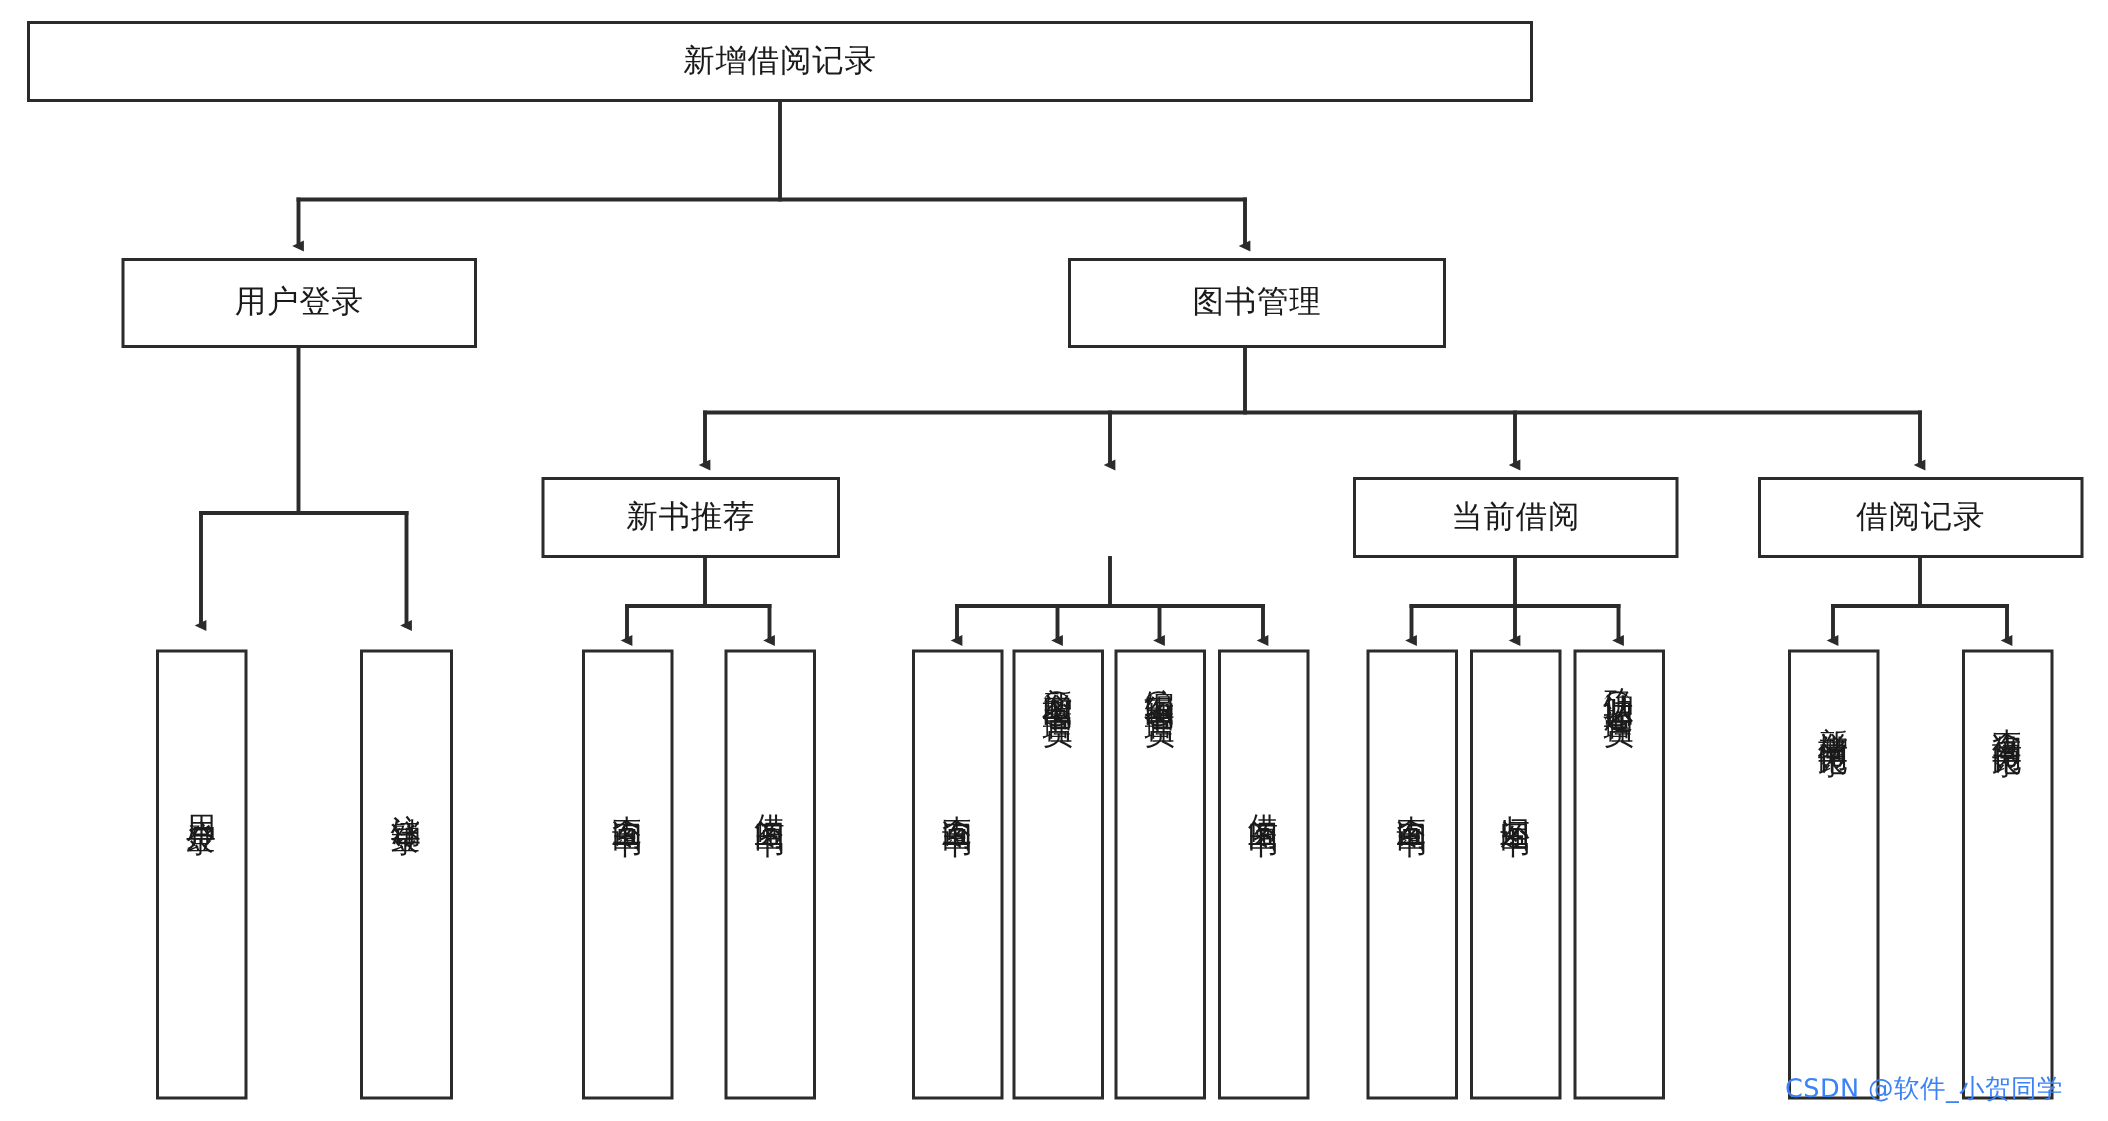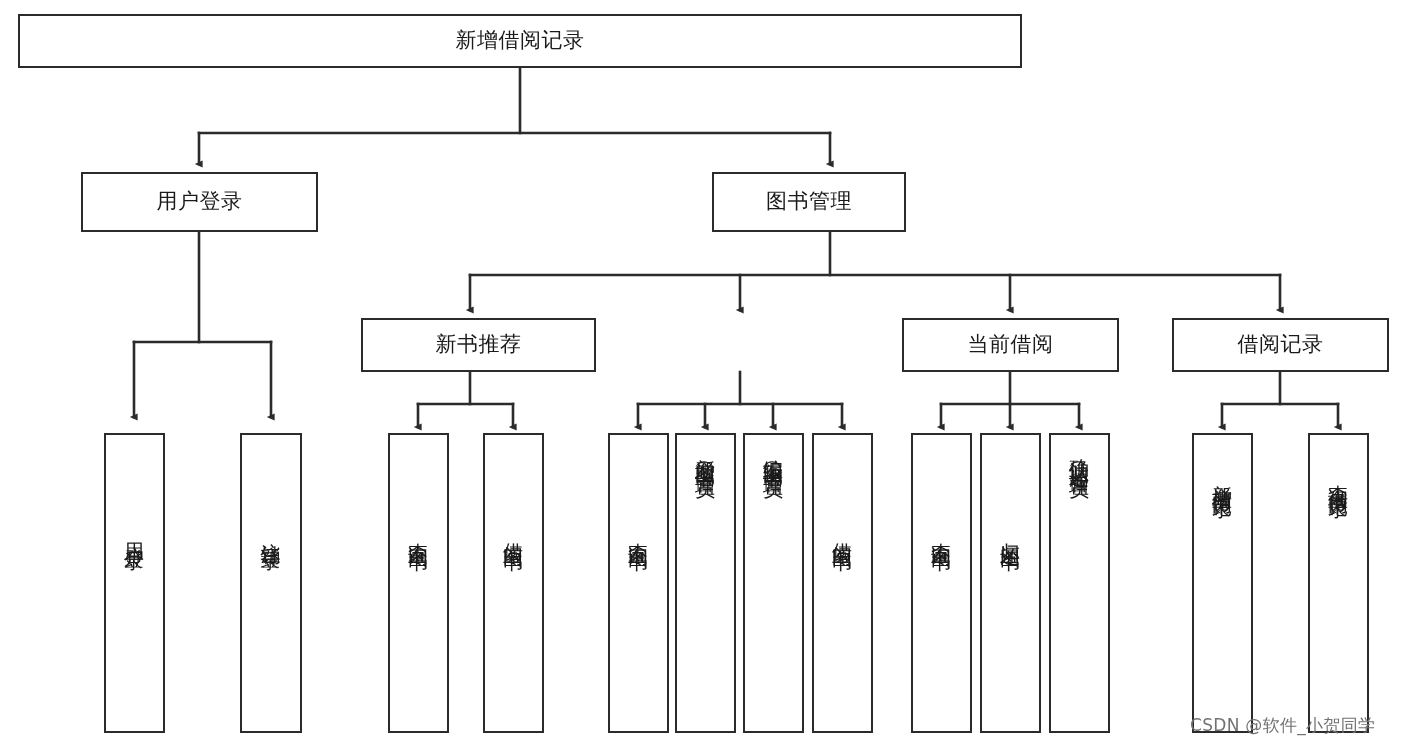--- a/index.html
+++ b/index.html
@@ -64,21 +64,21 @@
     margin-top: 2px;
   }
   .node.leaf.upper .node-label {
     margin-top: 28px;
   }
   #watermark {
     position: absolute;
     left: 1190px;
     top: 714px;
     font-size: 17px;
-    color: #737373;
+    color: #3b82f6;
     white-space: nowrap;
     z-index: 5;
     letter-spacing: 0.3px;
   }
 </style>
 </head>
 <body>
 
 <div id="diagram-root">
 
@@ -134,25 +134,25 @@
   </svg>
 
   <div class="node" style="left:18px; top:14px; width:1004px; height:54px;">
     <span class="node-label">新增借阅记录</span>
   </div>
 
   <div class="node" style="left:81px; top:172px; width:237px; height:60px;">
     <span class="node-label">用户登录</span>
   </div>
 
-  <div class="node" style="left:712px; top:172px; width:194px; height:60px;">
+  <div class="node" style="left:712px; top:172px; width:252px; height:60px;">
     <span class="node-label">图书管理</span>
   </div>
 
-  <div class="node" style="left:361px; top:318px; width:235px; height:54px;">
+  <div class="node" style="left:361px; top:318px; width:199px; height:54px;">
     <span class="node-label">新书推荐</span>
   </div>
 
 
   <div class="node" style="left:902px; top:318px; width:217px; height:54px;">
     <span class="node-label">当前借阅</span>
   </div>
 
   <div class="node" style="left:1172px; top:318px; width:217px; height:54px;font-family:Liberation Serif, serif;">
     <span class="node-label">借阅记录</span>

